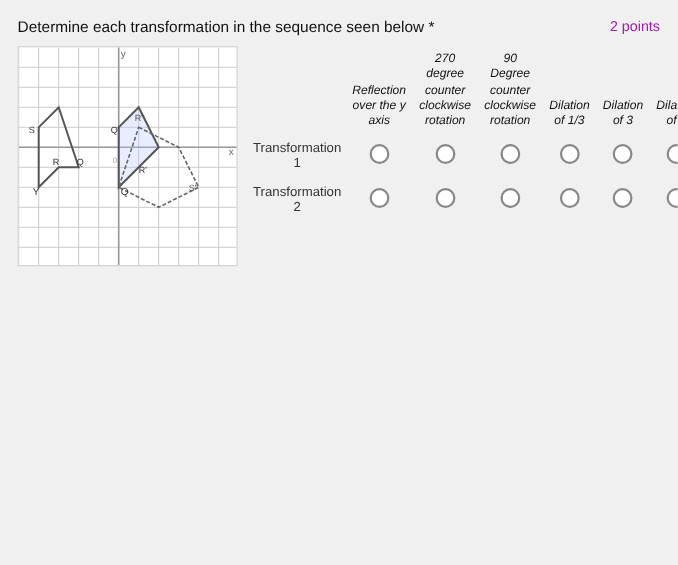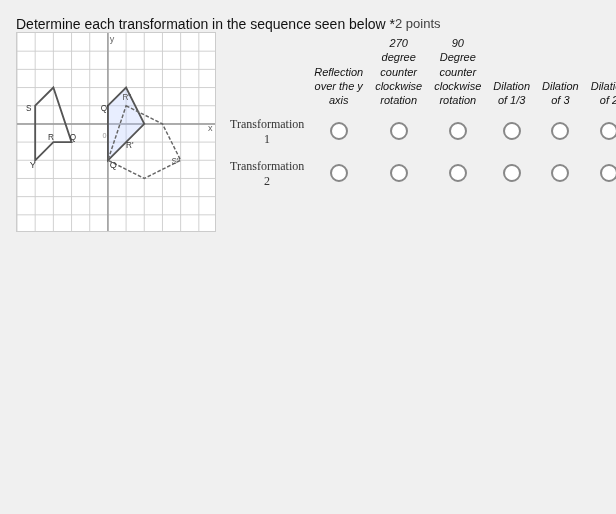--- a/index.html
+++ b/index.html
@@ -6,32 +6,33 @@
     body {
       font-family: Arial, sans-serif;
       background: #f0f0f0;
       width: 616px;
       min-height: 514px;
       padding: 16px;
       font-size: 13px;
     }
     .header {
       display: flex;
-      justify-content: flex-start;
+      justify-content: space-between;
       align-items: flex-start;
+      margin-bottom: 10px;
     }
     .question-text {
       font-size: 14px;
       font-weight: 500;
       color: #111;
       max-width: 520px;
     }
     .points {
       font-size: 13px;
-      color: #404040;
+      color: #a21caf;
       white-space: nowrap;
     }
     .content-area {
       display: flex;
       flex-direction: row;
       gap: 10px;
       align-items: flex-start;
     }
     .graph-container {
       background: white;
@@ -64,21 +65,20 @@
       font-size: 12px;
       color: #333;
       vertical-align: middle;
     }
     .row-label {
       text-align: center;
       font-size: 12px;
       color: #333;
       padding-right: 8px;
       white-space: nowrap;
-      font-family: Liberation Serif, serif;
     }
     .radio-btn {
       width: 18px;
       height: 18px;
       border: 2px solid #888;
       border-radius: 50%;
       display: inline-block;
       background: white;
       cursor: pointer;
     }

